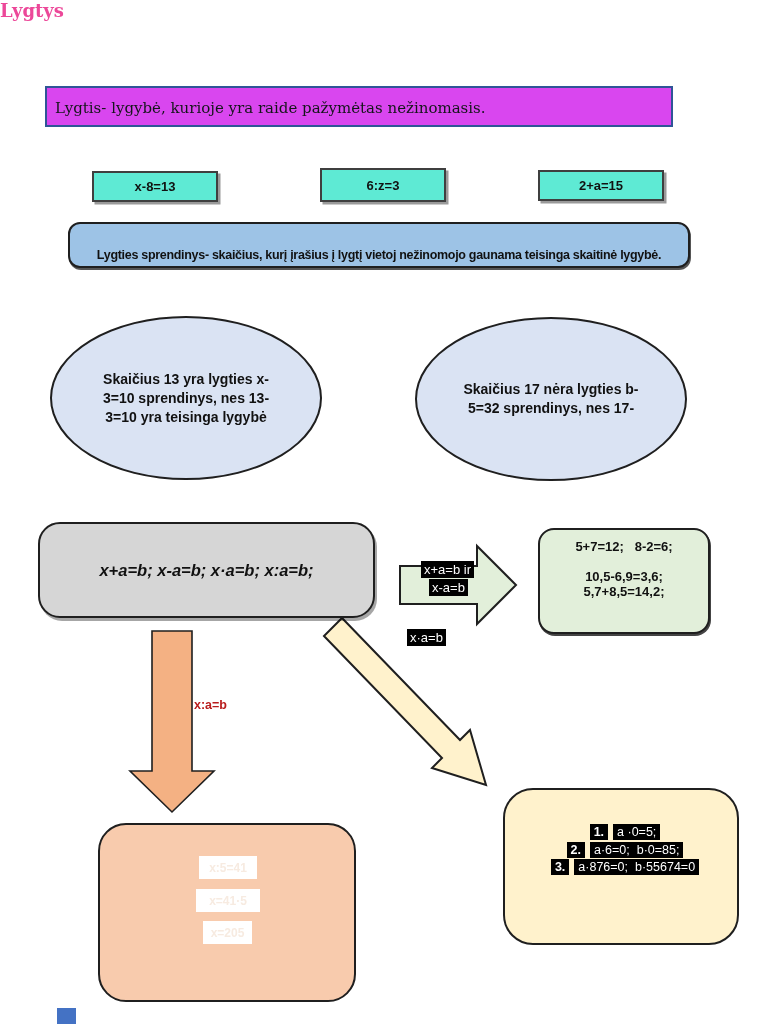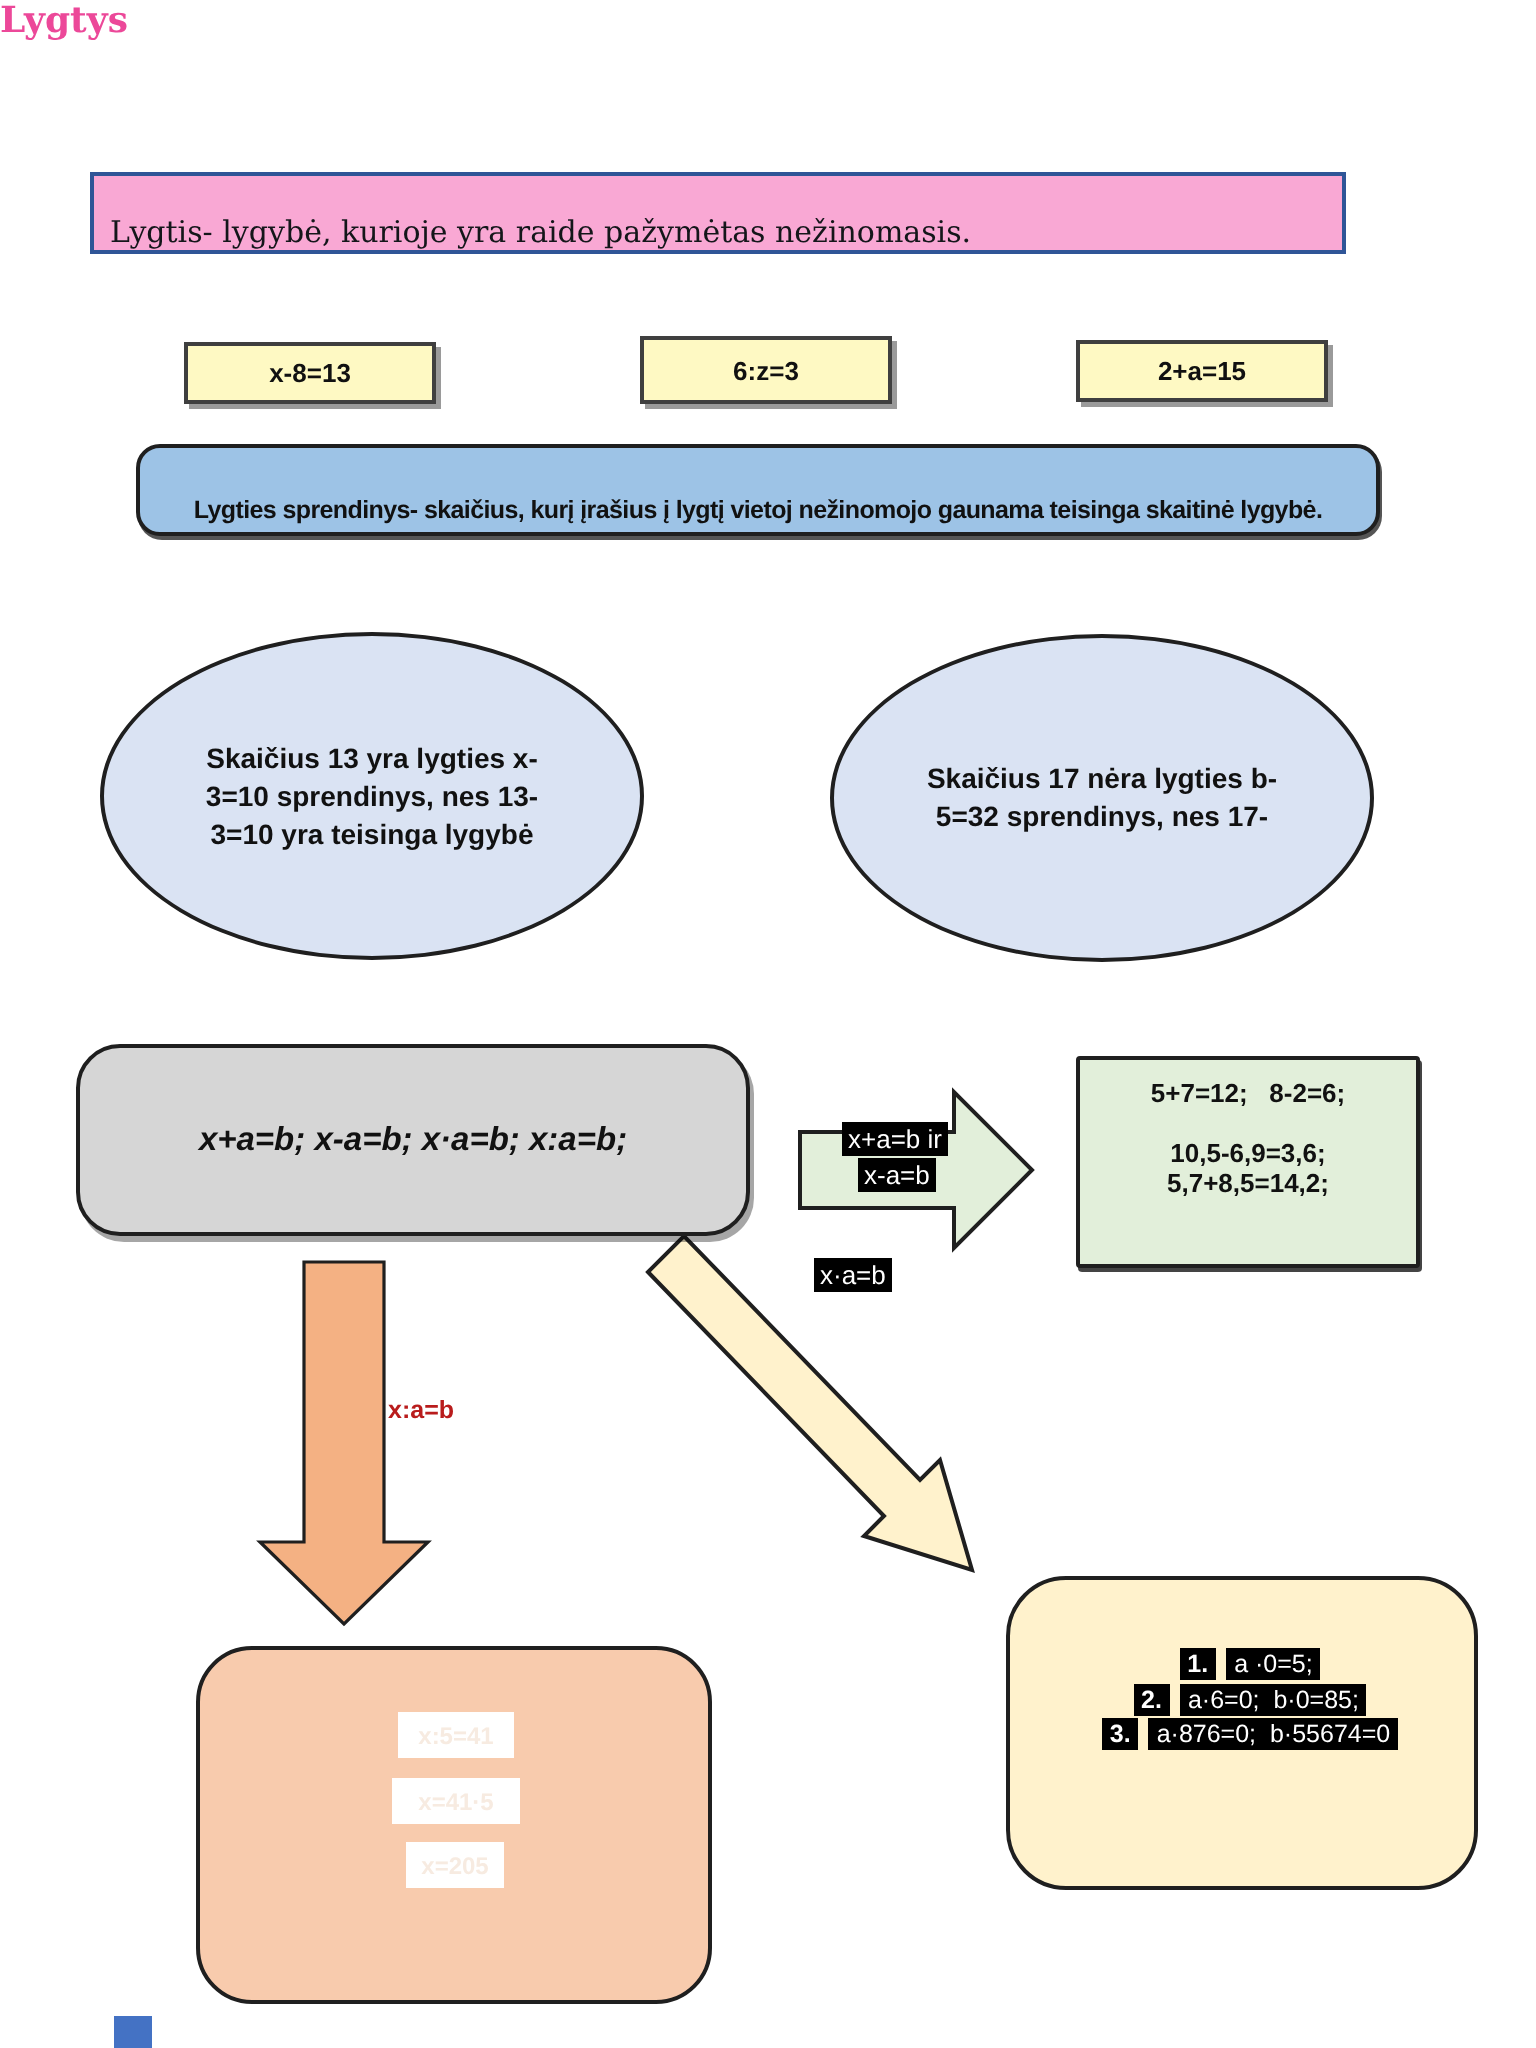--- a/index.html
+++ b/index.html
@@ -4,26 +4,26 @@
 <style>
   html,body{margin:0;padding:0;background:#fff;}
   .page{position:relative;width:768px;height:1024px;background:#ffffff;
         font-family:"Liberation Sans",sans-serif;overflow:hidden;}
   .abs{position:absolute;}
   [data-bind]{white-space:pre-wrap;}
 
   .title{left:0;top:38;width:680;text-align:center;
          font-family:"DejaVu Serif",serif;font-weight:bold;font-size:18px;color:#ec4899;}
 
-  .banner1{left:45px;top:86px;width:616px;height:34px;background:#f9a8d4;
+  .banner1{left:45px;top:86px;width:616px;height:34px;background:#d946ef;
            border:2px solid #2f5597;color:#14161a;
            font-family:"DejaVu Serif",serif;font-size:15px;
-           display:flex;align-items:flex-end;padding:3px 0 0 8px;box-sizing:content-box;}
+           display:flex;align-items:center;padding:3px 0 0 8px;box-sizing:content-box;}
 
-  .eqbox{height:27px;width:122px;background:#fef9c3;border:2px solid #3f3f3f;
+  .eqbox{height:27px;width:122px;background:#5eead4;border:2px solid #3f3f3f;
          box-shadow:2.5px 2.5px 0 #9a9a9a;
          display:flex;align-items:center;justify-content:center;
          font-weight:bold;font-size:13px;color:#111;}
   .eq1{left:92px;top:171px;}
   .eq2{left:320px;top:168px;height:30px;}
   .eq3{left:538px;top:170px;}
 
   .banner2{left:68px;top:222px;width:618px;height:42px;background:#9dc3e6;
            border:2px solid #1f1f1f;border-radius:12px;box-shadow:1px 2px 0 #555;
            display:flex;align-items:center;justify-content:center;}
@@ -35,21 +35,21 @@
   .ell-left{left:50px;top:316px;}
   .ell-right{left:415px;top:317px;}
   .ellipse div{font-weight:bold;font-size:14px;line-height:19px;color:#111;text-align:center;}
 
   .formsbox{left:38px;top:522px;width:333px;height:92px;background:#d6d6d6;
             border:2.5px solid #1f1f1f;border-radius:22px;box-shadow:2px 3px 0 rgba(0,0,0,.35);
             display:flex;align-items:center;justify-content:center;
             font-weight:bold;font-style:italic;font-size:16.5px;color:#111;}
 
   .greenbox{left:538px;top:528px;width:168px;height:93px;background:#e2efda;
-            border:2px solid #1f1f1f;border-radius:2px;box-shadow:1px 2px 0 #444;
+            border:2px solid #1f1f1f;border-radius:16px;box-shadow:1px 2px 0 #444;
             display:flex;flex-direction:column;align-items:center;padding-top:9px;box-sizing:content-box;}
   .greenbox div{font-weight:bold;font-size:13px;line-height:15px;color:#111;}
   .greenbox .gap{margin-top:15px;}
 
   .blklabel{background:#000;color:#fff;font-size:13px;line-height:15px;
             padding:1px 3px;font-weight:normal;}
   .lbl-addsub1{left:421px;top:561px;}
   .lbl-addsub2{left:429px;top:579px;}
   .lbl-mult{left:407px;top:629px;}
   .lbl-div{left:194px;top:698px;color:#b91c1c;font-size:12.5px;font-weight:bold;}

